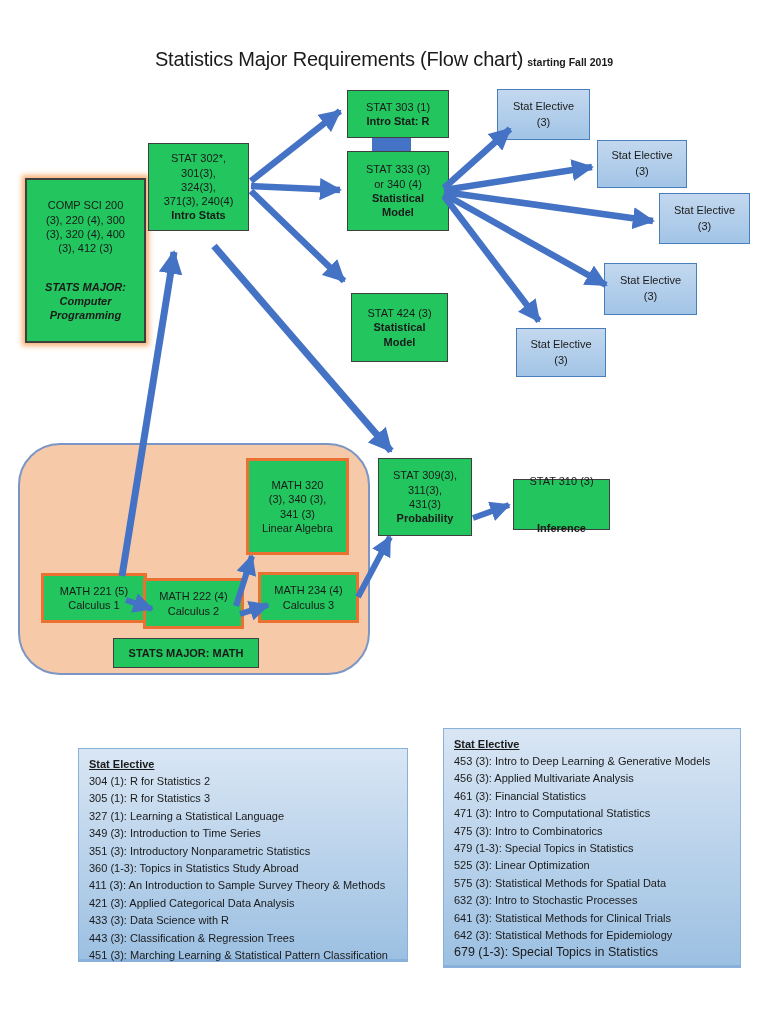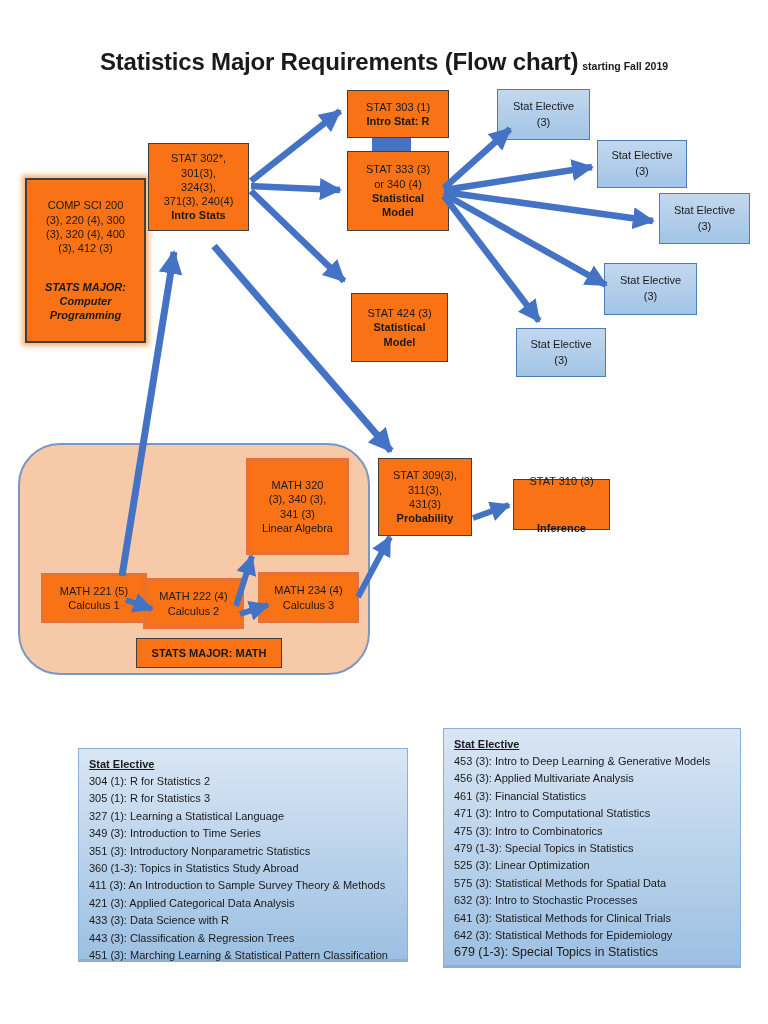--- a/index.html
+++ b/index.html
@@ -2,25 +2,25 @@
 <html style="--arrow: #4472C4; --connector: #4472C4; --orange: #E97132; --peach-fill: #F6C9A9; --peach-border: #7B96C4; --elective-fill-top: #C3D8EF; --elective-fill-bottom: #A2C4E6; --elective-border: #4A7EBB; --list-fill-top: #D9E6F4; --list-fill-bottom: #9CC0E2; --list-border: #88B0DB;"><head>
 <meta charset="utf-8">
 <style>
   html,body{margin:0;padding:0;background:#ffffff;}
   .page{
     position:relative;width:768px;height:1024px;background:#ffffff;
     font-family:"Liberation Sans",sans-serif;color:#1a1a1a;overflow:hidden;
   }
   
   .title-wrap{position:absolute;left:0;top:48px;width:768px;text-align:center;}
-  .title-main{font-size:24px;font-weight:bold;letter-spacing:-0.2px;}
+  .title-main{font-size:20px;font-weight:normal;letter-spacing:-0.2px;}
   .title-sub{font-size:10.5px;font-weight:bold;margin-left:4px;}
   
   .fbox{
-    position:absolute;background:#f97316;border:1.5px solid #3f3f3f;
+    position:absolute;background:#22c55e;border:1.5px solid #3f3f3f;
     display:flex;flex-direction:column;align-items:center;justify-content:center;
     text-align:center;box-sizing:border-box;padding:2px 3px;
   }
   .box-courses{font-size:11px;line-height:1.3;white-space:pre-line;}
   .box-label{font-size:11px;line-height:1.3;font-weight:bold;white-space:pre-line;}
   .box-label-reg{font-size:11px;line-height:1.3;white-space:pre-line;}
   .orange-border{border:3px solid var(--orange);}
   .glow{box-shadow:0 0 5px 3px rgba(244,164,96,0.85);border-width:2px;}
   
   .ebox{
@@ -130,21 +130,21 @@
   <div class="fbox orange-border z2" style="left:143px;top:578px;width:101px;height:51px;">
     <div class="box-courses">MATH 222 (4)</div>
     <div class="box-label-reg">Calculus 2</div>
   </div>
 
   <div class="fbox orange-border z2" style="left:258px;top:572px;width:101px;height:51px;">
     <div class="box-courses">MATH 234 (4)</div>
     <div class="box-label-reg">Calculus 3</div>
   </div>
 
-  <div class="fbox z2" style="left:113px;top:638px;width:146px;height:30px;border-width:1.5px;margin-left:23px;">
+  <div class="fbox z2" style="left:113px;top:638px;width:146px;height:30px;border-width:1.5px;">
     <div class="box-label">STATS MAJOR: MATH</div>
   </div>
 
   <div class="fbox z2" style="left:378px;top:458px;width:94px;height:78px;">
     <div class="box-courses">STAT 309(3),
 311(3),
 431(3)</div>
     <div class="box-label">Probability</div>
   </div>
 

